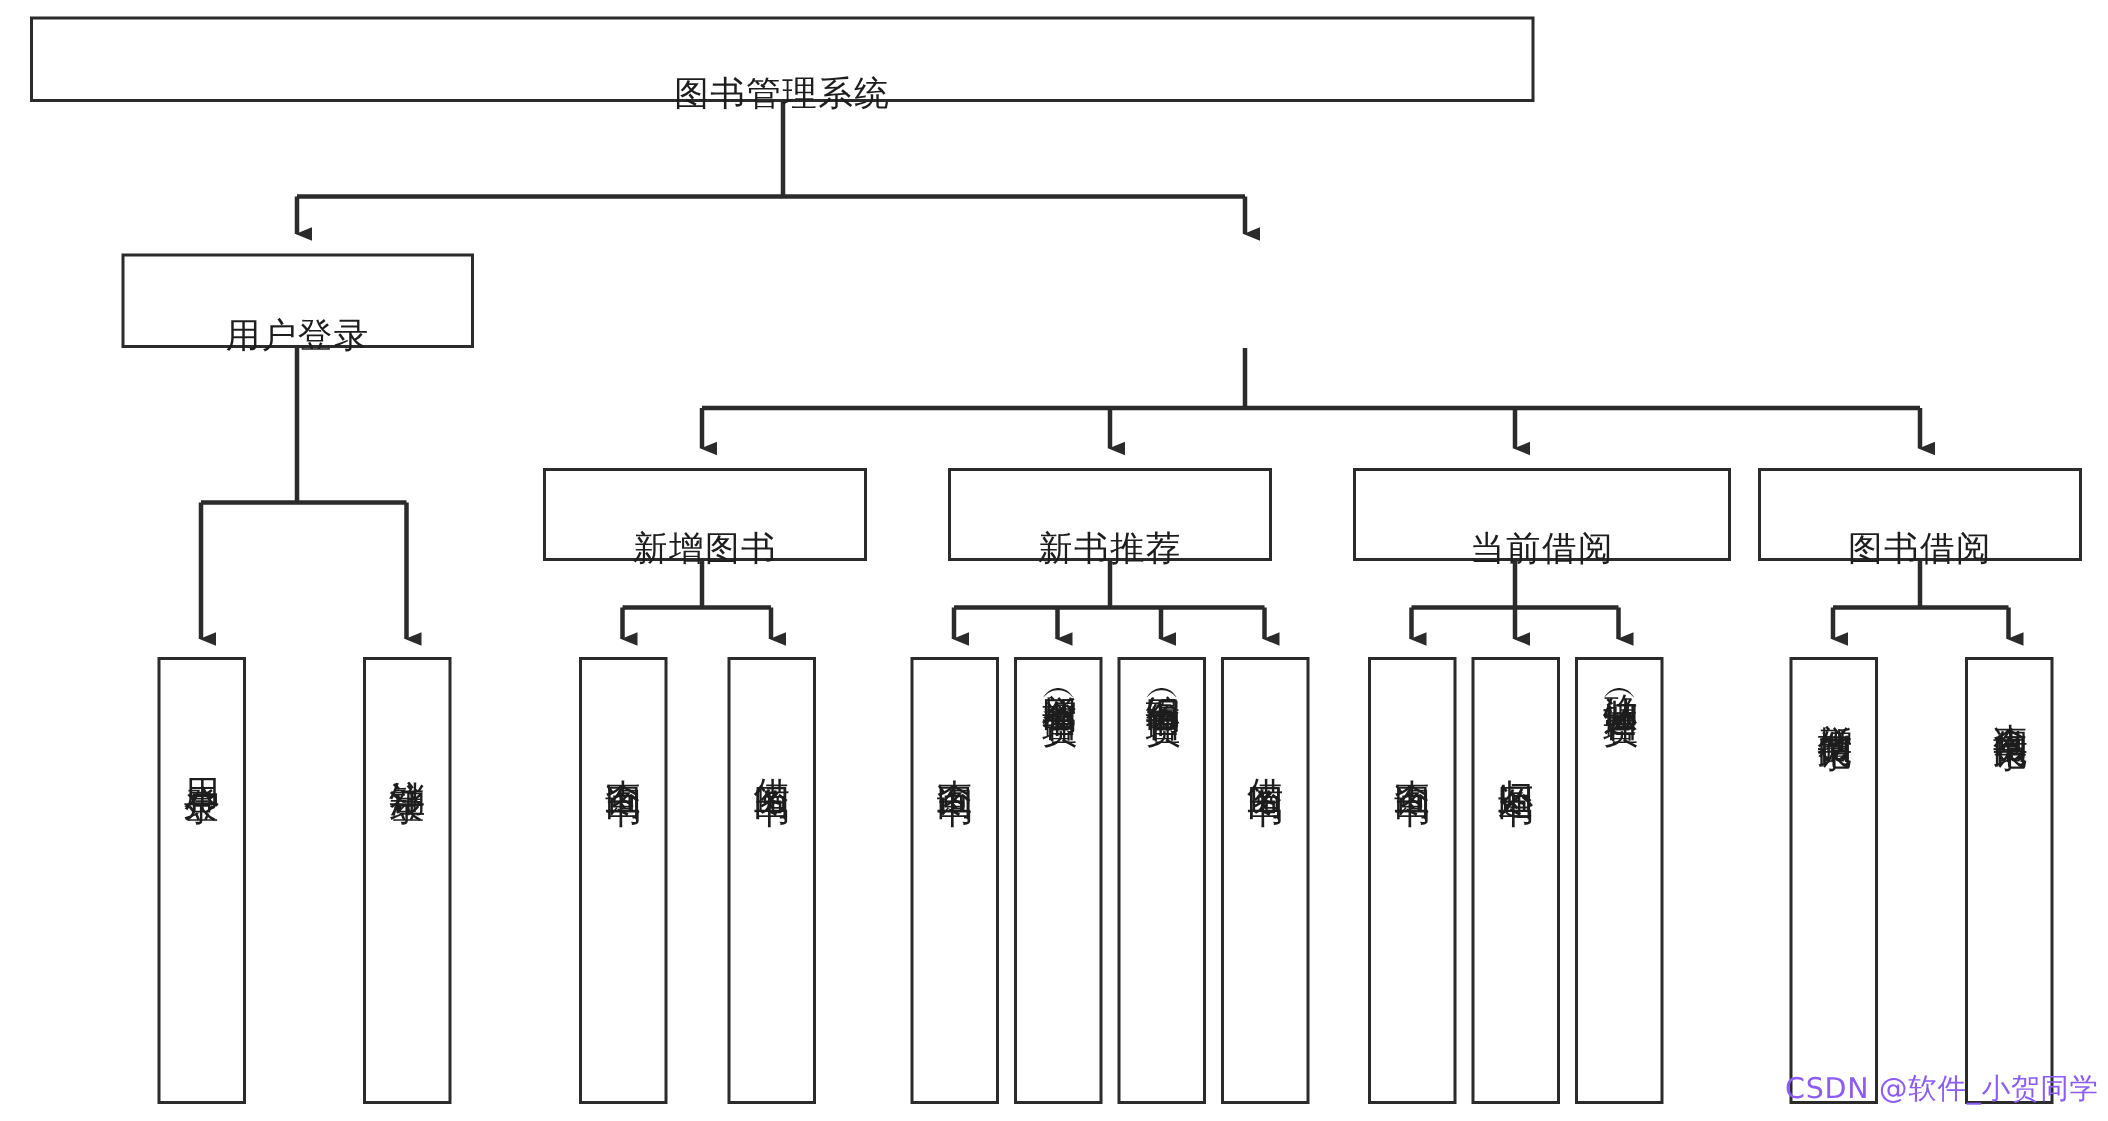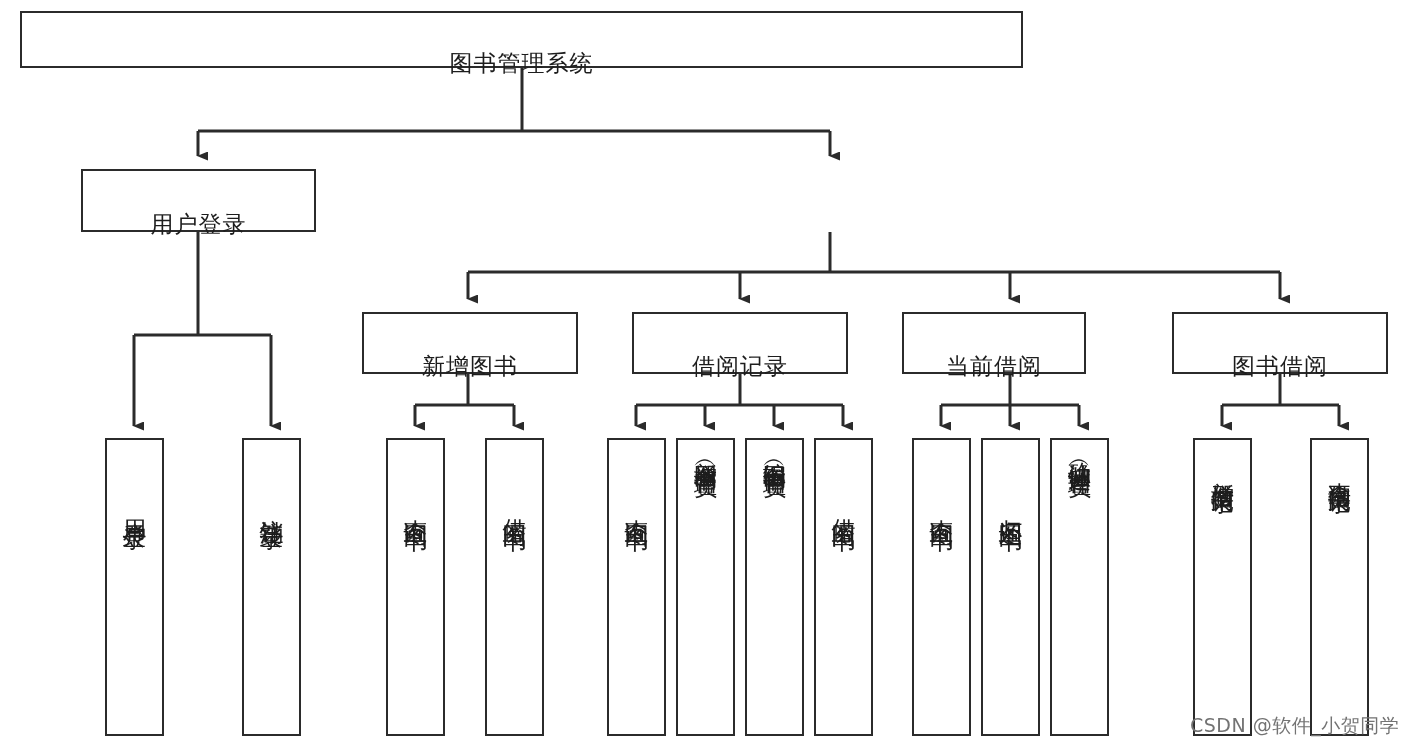--- a/index.html
+++ b/index.html
@@ -55,21 +55,21 @@
     letter-spacing: 3px;
     white-space: nowrap;
     display: block;
   }
   .node.v.tall .label {
     font-size: 23px;
     letter-spacing: 2px;
   }
   .watermark {
     position: absolute;
-    color: #737373;
+    color: #8b5cf6;
     font-size: 19px;
     letter-spacing: 0.5px;
     white-space: nowrap;
     z-index: 5;
   }
 </style>
 </head>
 <body>
 
 <div id="canvas">
@@ -129,23 +129,23 @@
   </div>
 
   <div class="node h" style="left:81px; top:169px; width:235px; height:63px;">
     <span class="label">用户登录</span>
   </div>
 
   <div class="node h" style="left:362px; top:312px; width:216px; height:62px;">
     <span class="label">新增图书</span>
   </div>
   <div class="node h" style="left:632px; top:312px; width:216px; height:62px;">
-    <span class="label">借阅记录</span>
+    <span class="label">新书推荐</span>
   </div>
-  <div class="node h" style="left:902px; top:312px; width:184px; height:62px;">
+  <div class="node h" style="left:902px; top:312px; width:252px; height:62px;font-family:Liberation Serif, serif;">
     <span class="label">当前借阅</span>
   </div>
   <div class="node h" style="left:1172px; top:312px; width:216px; height:62px;">
     <span class="label">图书借阅</span>
   </div>
 
   <div class="node v" style="left:105px; top:438px; width:59px; height:298px; padding-top:60px;">
     <span class="label">用户登录</span>
   </div>
   <div class="node v" style="left:242px; top:438px; width:59px; height:298px; padding-top:60px;">

